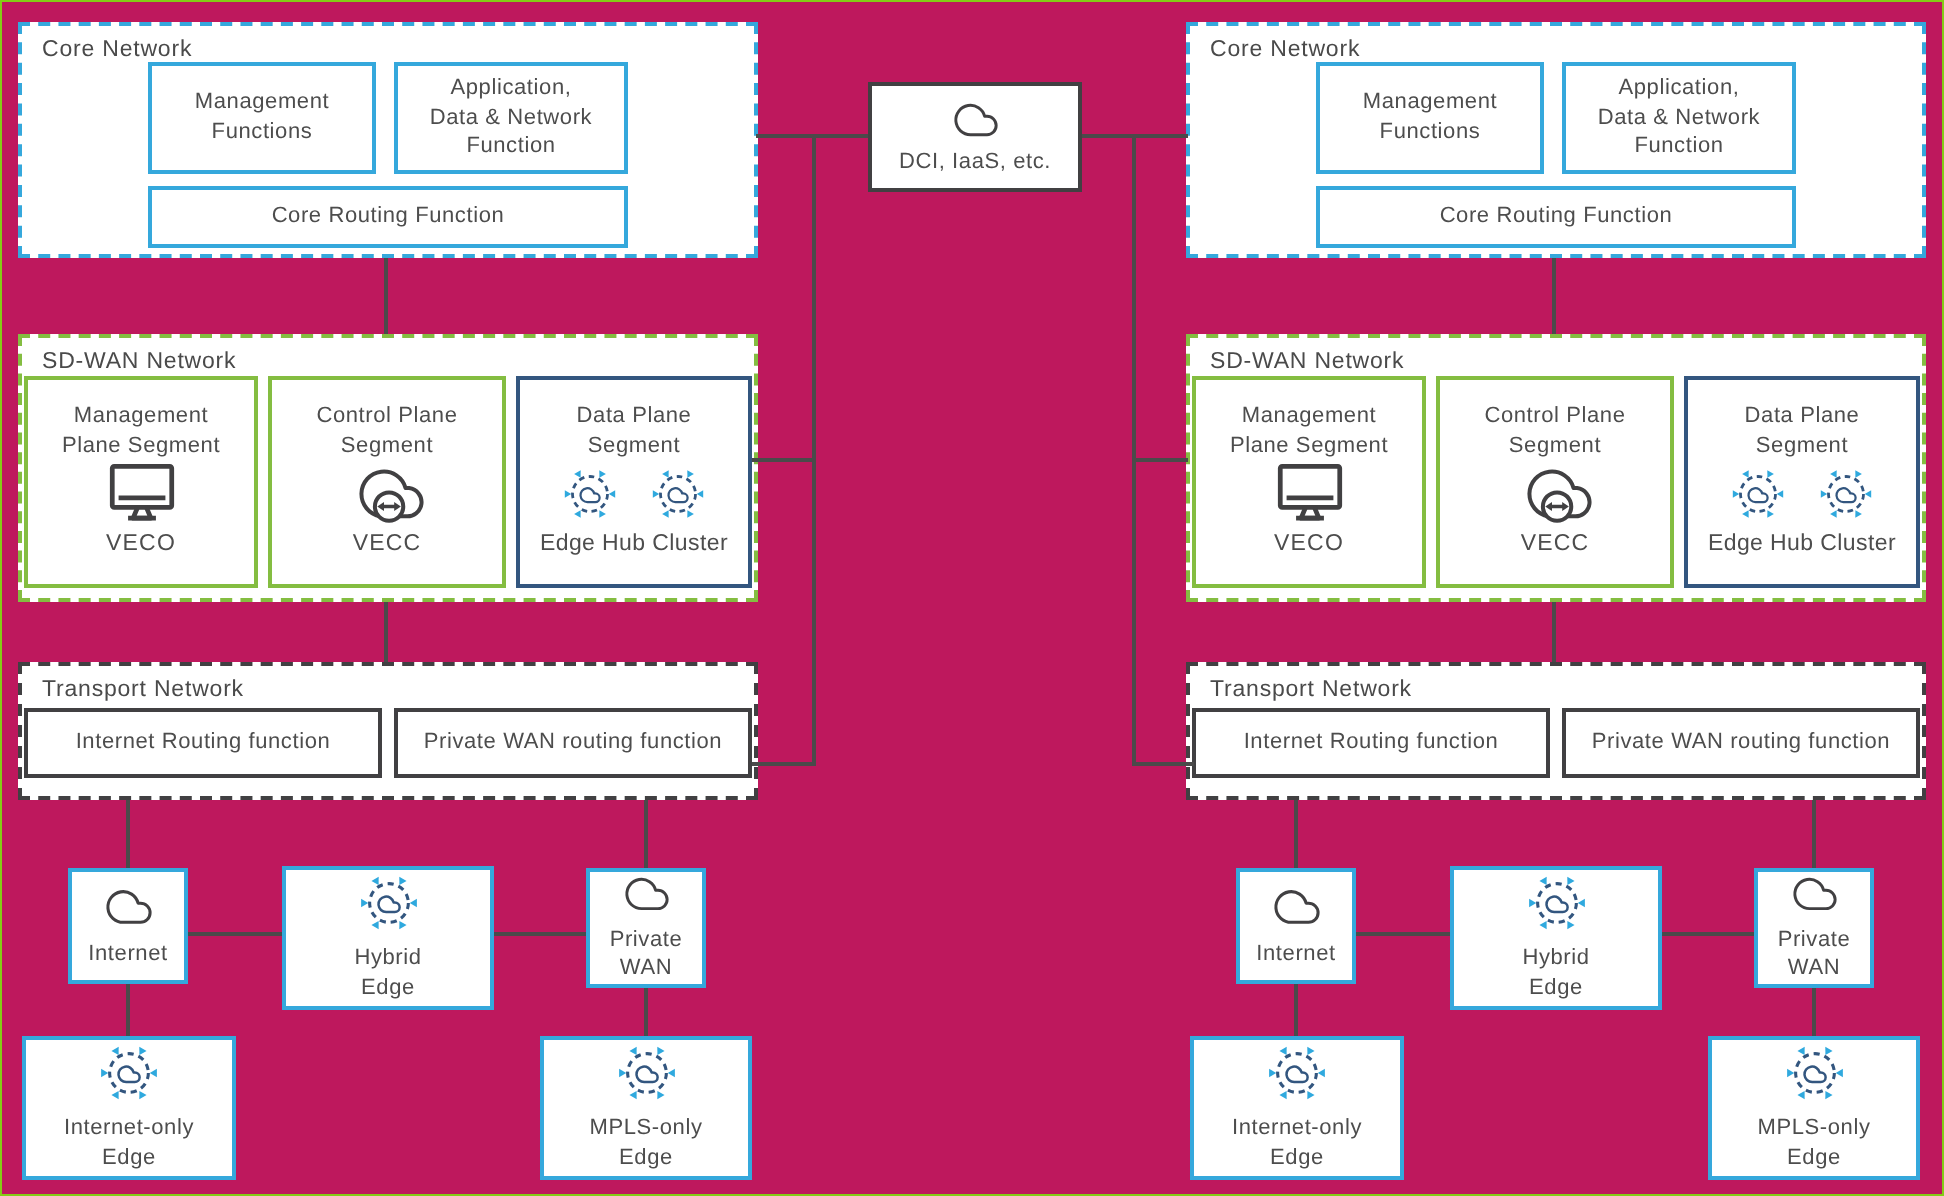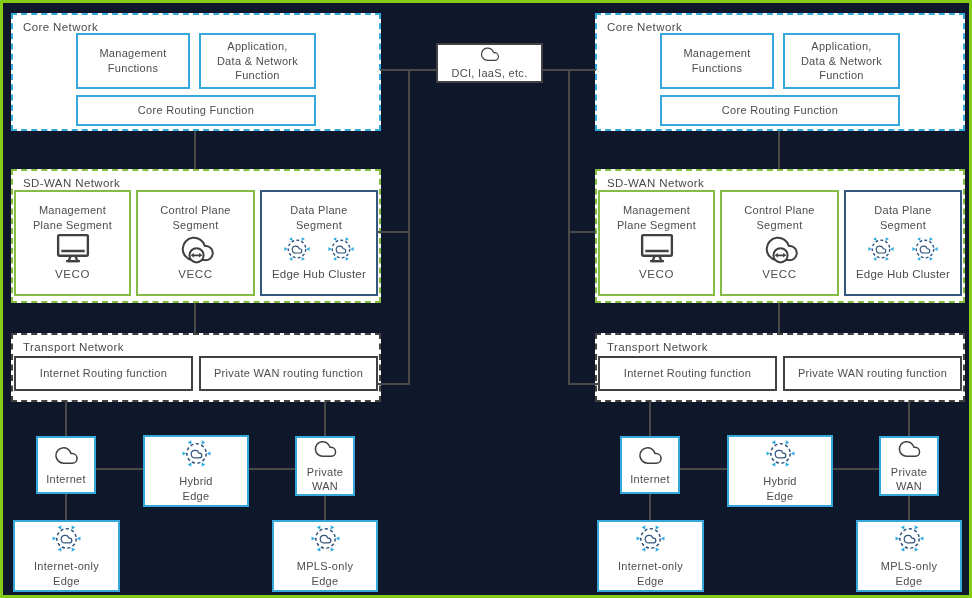--- a/index.html
+++ b/index.html
@@ -6,22 +6,22 @@
     --blue:#35a8dc;
     --green:#84bd41;
     --navy:#33567f;
     --ink:#414042;
     --text:#4d4d4d;
   }
   *{margin:0;padding:0;box-sizing:border-box;}
   html,body{background:#fff;}
   body{font-family:"Liberation Sans", sans-serif; color:var(--text);}
   #canvas{
-    position:relative; width:972px; height:598px; background:#0f172a;
-    border:3px solid #84cc16; overflow:hidden;
+    position:relative; width:972px; height:598px; background:#be185d;
+    border:1px solid #84cc16; overflow:hidden;
   }
   .side{position:absolute; top:0; width:388px; height:598px;}
   #side-left{left:0;}
   #side-right{left:584px;}
 
   
   .group{position:absolute; background:#fff;}
   .group.g-blue{border:2px dashed var(--blue);}
   .group.g-green{border:2px dashed var(--green);}
   .group.g-dark{border:2px dashed var(--ink);}
@@ -321,20 +321,20 @@
 
   <div class="line" style="left:377px;top:66px;width:56px;height:2px;"></div>
   <div class="line" style="left:540px;top:66px;width:53px;height:2px;"></div>
   <div class="line" style="left:405px;top:66px;width:2px;height:316px;"></div>
   <div class="line" style="left:565px;top:66px;width:2px;height:316px;"></div>
   <div class="line" style="left:375px;top:228px;width:31px;height:2px;"></div>
   <div class="line" style="left:566px;top:228px;width:27px;height:2px;"></div>
   <div class="line" style="left:375px;top:380px;width:31px;height:2px;"></div>
   <div class="line" style="left:566px;top:380px;width:30px;height:2px;"></div>
 
-  <div class="box b-dark small-node" style="left:433px;top:40px;width:107px;height:40px;gap:1px;">
+  <div class="box b-dark small-node" style="left:433px;top:40px;width:107px;height:55px;gap:1px;">
     <svg class="ic ic-cloud" style="height:22px;">
         <use href="#i-cloud"></use>
       </svg>
     <div class="lbl">DCI, IaaS, etc.</div>
   </div>
 
 </div>
 
 </body></html>

